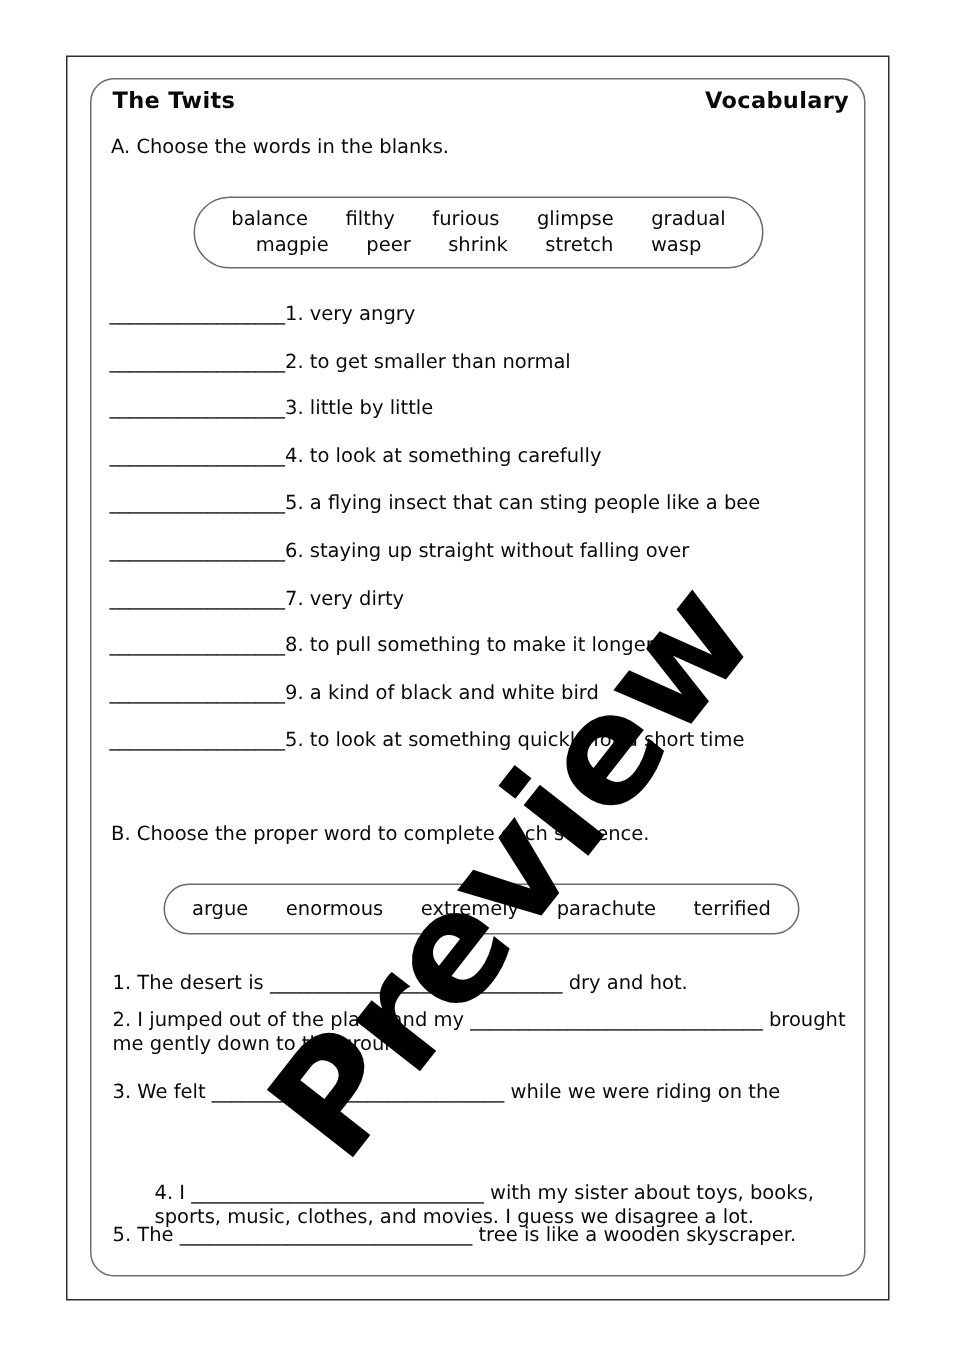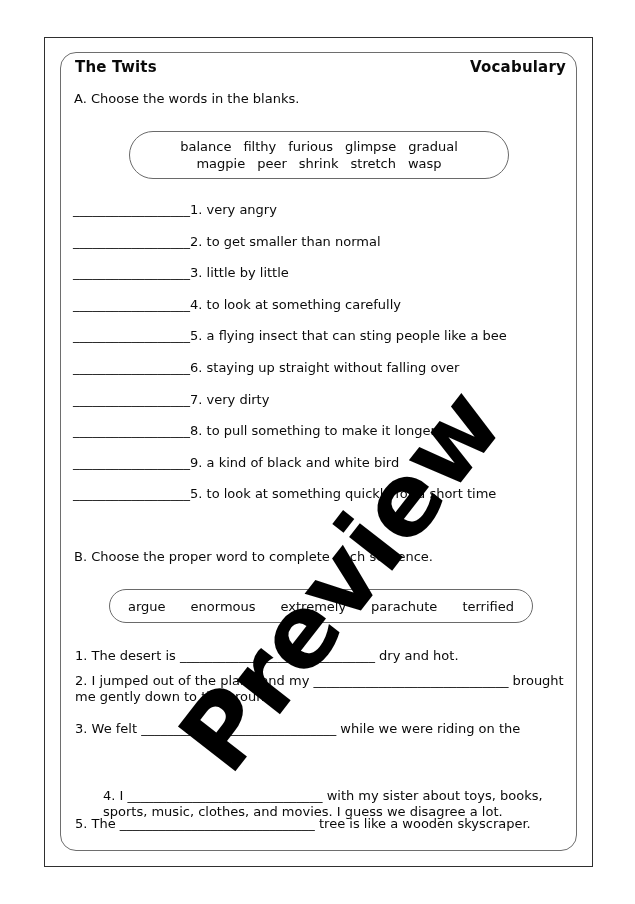--- a/index.html
+++ b/index.html
@@ -42,21 +42,21 @@
   .instr-b { top: 495px; }
   .bank {
     position: absolute; box-sizing: border-box;
     border: 1px solid #6a6a6a;
     display: flex; flex-direction: column;
     justify-content: center; align-items: center;
     font-size: 13px;
   }
   .bank-a { left: 68px; top: 78px; width: 380px; height: 48px; border-radius: 24px; }
   .bank-b { left: 48px; top: 536px; width: 424px; height: 34px; border-radius: 17px; flex-direction: row; gap: 25px; }
-  .bank-row { display: flex; gap: 12px; line-height: 17px; }
+  .bank-row { display: flex; gap: 25px; line-height: 17px; }
   .item {
     position: absolute; left: 12px;
     font-size: 13px; line-height: 16px; white-space: nowrap;
   }
   .item .blank { letter-spacing: 0; }
   .sentence {
     position: absolute; left: 14px;
     font-size: 13px; line-height: 16px;
   }
   .sentence .line { white-space: nowrap; }

